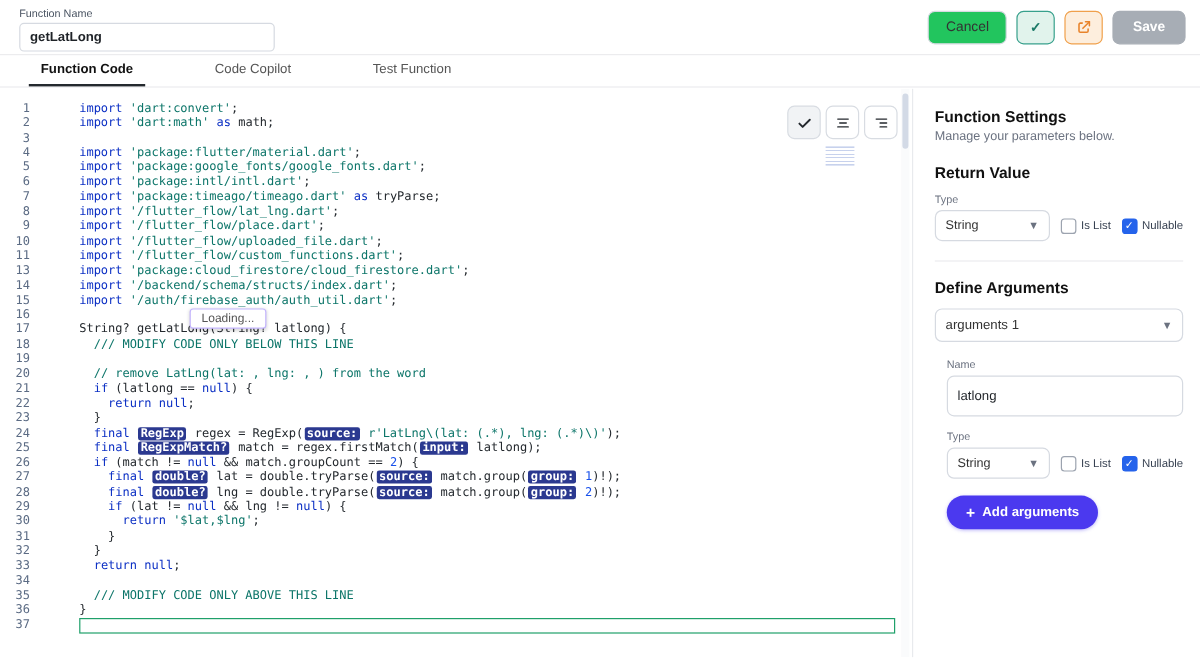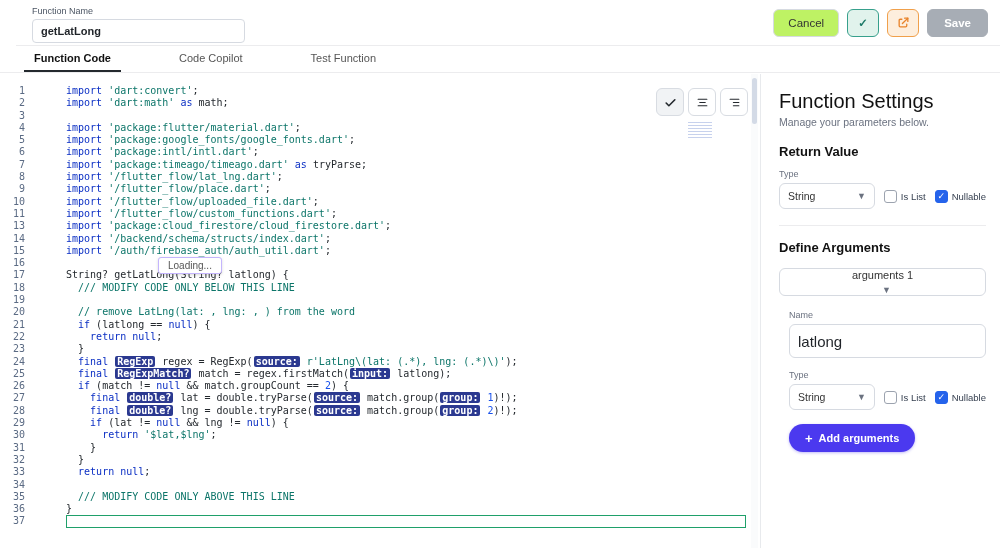--- a/index.html
+++ b/index.html
@@ -1,26 +1,26 @@
 <!DOCTYPE html>
 <html><head>
 <meta charset="utf-8">
 <style>
   * { margin:0; padding:0; box-sizing:border-box; }
   body { font-family:"Liberation Sans", sans-serif; background:#fff; }
   .app { position:relative; width:1000px; height:548px; background:#fff; overflow:hidden; }
 
   
-  .topbar { position:absolute; top:0; left:16px; right:0; height:46px; border-bottom:1px solid #ececee; display:flex; justify-content:space-between; align-items:center; padding:0 12px 0 16px; }
+  .topbar { position:absolute; top:0; left:0; right:0; height:46px; border-bottom:1px solid #ececee; display:flex; justify-content:space-between; align-items:center; padding:0 12px 0 16px; }
   .fn-name { display:flex; flex-direction:column; padding-top:4px; }
   .fn-name label { font-size:9px; color:#4b5563; margin-bottom:3px; }
   .fn-name input { width:213px; height:24px; border:1px solid #d6dae1; border-radius:4px; padding:0 8px; font-size:11px; font-weight:700; color:#1f2328; font-family:Liberation Sans, sans-serif; outline:none; }
   .top-actions { display:flex; gap:8px; align-items:center; }
   .top-actions button { height:28px; border-radius:6px; font-size:11.5px; cursor:pointer; font-family:"Liberation Sans", sans-serif; display:inline-flex; align-items:center; justify-content:center; }
-  .btn-cancel { background:#bef264; border:1px solid #d6dae1; color:#333; padding:0 14px; }
+  .btn-cancel { background:#22c55e; border:1px solid #d6dae1; color:#333; padding:0 14px; }
   .btn-check { width:32px; background:#e1f3ec; border:1px solid #37a08c; color:#1d7a68; font-weight:700; }
   .btn-orange { width:32px; background:#fdeedd; border:1px solid #f0a04b; }
   .btn-save { background:#a7adb5; border:1px solid #a7adb5; color:#fff; font-weight:700; padding:0 16px; }
 
   
   .tabs { position:absolute; top:46px; left:0; right:0; height:27px; border-bottom:1px solid #ececee; display:flex; gap:48px; padding-left:24px; }
   .tab { font-size:11px; color:#555; display:flex; align-items:center; padding:0 10px; cursor:pointer; border-bottom:2px solid transparent; }
   .tab.active { color:#111; font-weight:700; border-bottom:2px solid #24292e; }
 
   
@@ -39,37 +39,37 @@
   .editor-toolbar { position:absolute; top:14px; right:10px; display:flex; gap:4px; }
   .editor-toolbar button { width:28px; height:28px; border:1px solid #d8dce2; border-radius:6px; background:#fff; display:flex; align-items:center; justify-content:center; cursor:pointer; }
   .editor-toolbar button.first { background:#f1f3f5; }
   .minimap { position:absolute; top:48px; right:46px; width:24px; height:16px; background:repeating-linear-gradient(#b9c6e8 0 1px, transparent 1px 3px); opacity:.8; }
   .loading-tooltip { position:absolute; left:158px; top:183px; background:#fff; border:1px solid #c4b5fd; border-radius:3px; padding:2px 9px; font-size:10px; color:#555; box-shadow:0 1px 3px rgba(0,0,0,.15); }
   .vscroll { position:absolute; top:0; right:0; width:7px; bottom:0; background:#fafbfc; }
   .vscroll .thumb { position:absolute; top:4px; right:1px; width:5px; height:46px; background:#d3dae6; border-radius:3px; }
 
   
   .panel { position:absolute; top:74px; left:760px; right:0; bottom:0; border-left:1px solid #e8eaed; background:#fff; padding:16px 14px 0 18px; }
-  .panel-title { font-size:20px; font-weight:400; color:#111; margin-bottom:3px; }
+  .panel-title { font-size:13px; font-weight:700; color:#111; margin-bottom:3px; }
   .panel-sub { font-size:10.5px; color:#6b7280; margin-bottom:16px; }
   .section-h { font-size:13px; font-weight:700; color:#111; margin-bottom:10px; }
   .small-label { font-size:9px; color:#6b7280; margin-bottom:4px; }
   .select { display:inline-flex; align-items:center; justify-content:space-between; border:1px solid #d6dae1; border-radius:6px; height:26px; padding:0 8px; font-size:10.5px; color:#333; background:#fff; cursor:pointer; }
   .select .chev { color:#6b7280; font-size:9px; margin-left:8px; }
   .type-row { display:flex; align-items:center; gap:9px; }
   .type-row .select { width:104px; }
   .cbwrap { display:flex; align-items:center; gap:4px; }
   .cb { width:13px; height:13px; border:1px solid #9ca3af; border-radius:3px; background:#fff; display:inline-flex; align-items:center; justify-content:center; font-size:9px; color:#fff; cursor:pointer; flex:none; }
   .cb.checked { background:#2563eb; border-color:#2563eb; }
   .cb.checked::after { content:"✓"; }
   .cb-label { font-size:9.5px; color:#374151; white-space:nowrap; }
   .divider { height:1px; background:#ececee; margin:16px 0 14px 0; }
-  .arg-select { width:100%; margin-bottom:14px; height:28px; font-size:11px;flex-direction:column; }
+  .arg-select { width:100%; margin-bottom:14px; height:28px; font-size:11px; }
   .arg-body { margin-left:10px; }
-  .arg-body input { width:100%; height:26px; border:1px solid #d6dae1; border-radius:6px; padding:16px 8px; font-size:15px; color:#1f2328; outline:none; font-family:"Liberation Sans", sans-serif; margin-bottom:12px; }
+  .arg-body input { width:100%; height:26px; border:1px solid #d6dae1; border-radius:6px; padding:16px 8px; font-size:11px; color:#1f2328; outline:none; font-family:"Liberation Sans", sans-serif; margin-bottom:12px; }
   .add-btn { display:inline-flex; align-items:center; gap:6px; background:#4b39ef; color:#fff; border:none; border-radius:16px; height:28px; padding:0 16px; font-size:11px; font-weight:700; cursor:pointer; margin-top:14px; font-family:"Liberation Sans", sans-serif; box-shadow:0 1px 3px rgba(75,57,239,.35); }
   .add-btn .plus { font-size:13px; font-weight:700; }
 </style>
 </head>
 <body>
 
 <div class="app">
 
   <div class="topbar">
     <div class="fn-name">

